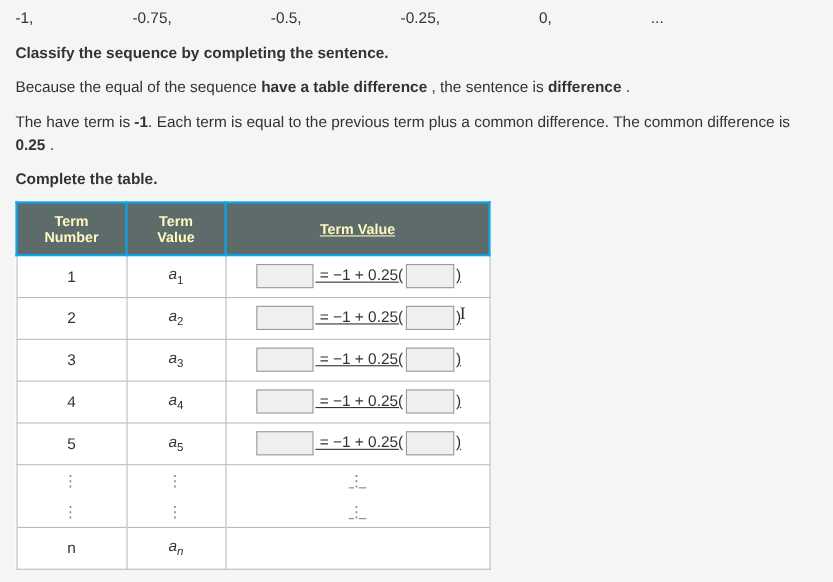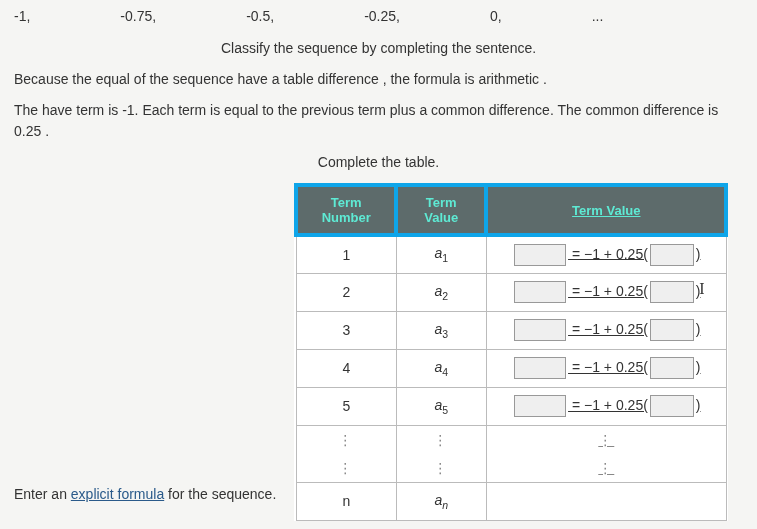--- a/index.html
+++ b/index.html
@@ -17,40 +17,40 @@
     display: flex;
     gap: 90px;
     margin-bottom: 14px;
     font-size: 14px;
   }
   .sequence-row span:first-child { margin-left: 0; }
   .instruction {
     margin-bottom: 10px;
     line-height: 1.5;
   }
-  .bold { font-weight: normal; text-align: center; }
+  .bold { font-weight: bold; }
   .content-row {
     display: flex;
     align-items: flex-end;
     gap: 18px;
   }
   .left-col {
     flex: 0 0 auto;
     padding-bottom: 6px;
   }
   table {
     border-collapse: collapse;
     background: #fff;
   }
   th {
     background: #5d6b6b;
-    color: #5eead4;
+    color: #fef9c3;
     font-weight: bold;
     padding: 8px 10px;
-    border: 4px solid #0ea5e9;
+    border: 2px solid #0ea5e9;
     font-size: 13px;
     text-align: center;
   }
   td {
     border: 1px solid #bbb;
     padding: 6px 8px;
     text-align: center;
     vertical-align: middle;
     height: 38px;
     font-size: 14px;
@@ -98,35 +98,30 @@
   <span>-0.75,</span>
   <span>-0.5,</span>
   <span>-0.25,</span>
   <span>0,</span>
   <span>...</span>
 </div>
 
 <div class="instruction bold">Classify the sequence by completing the sentence.</div>
 
 <div class="instruction">
-  <span>Because the equal of the sequence </span><span class="bold">have a table difference</span><span> , the formula is </span><span class="bold">arithmetic</span><span> .</span>
+  <span>Because the equal of the sequence </span><span class="bold">have a table difference</span><span> , the sentence is </span><span class="bold">difference</span><span> .</span>
 </div>
 
 <div class="instruction">
   <span>The have term is </span><span class="bold">-1</span><span>. Each term is equal to the previous term plus a common difference. The common difference is </span><span class="bold">0.25</span><span> .</span>
 </div>
 
 <div class="instruction bold">Complete the table.</div>
 
 <div class="content-row">
-  <div class="left-col">
-    <div class="instruction">
-      <span>Enter an </span><span class="link bold">explicit formula</span><span> for the sequence.</span>
-    </div>
-  </div>
 
   <table>
     <thead>
       <tr>
         <th class="col-num">Term Number</th>
         <th class="col-name">Term Value</th>
         <th class="col-val">Term Value</th>
       </tr>
     </thead>
     <tbody id="tbody">

